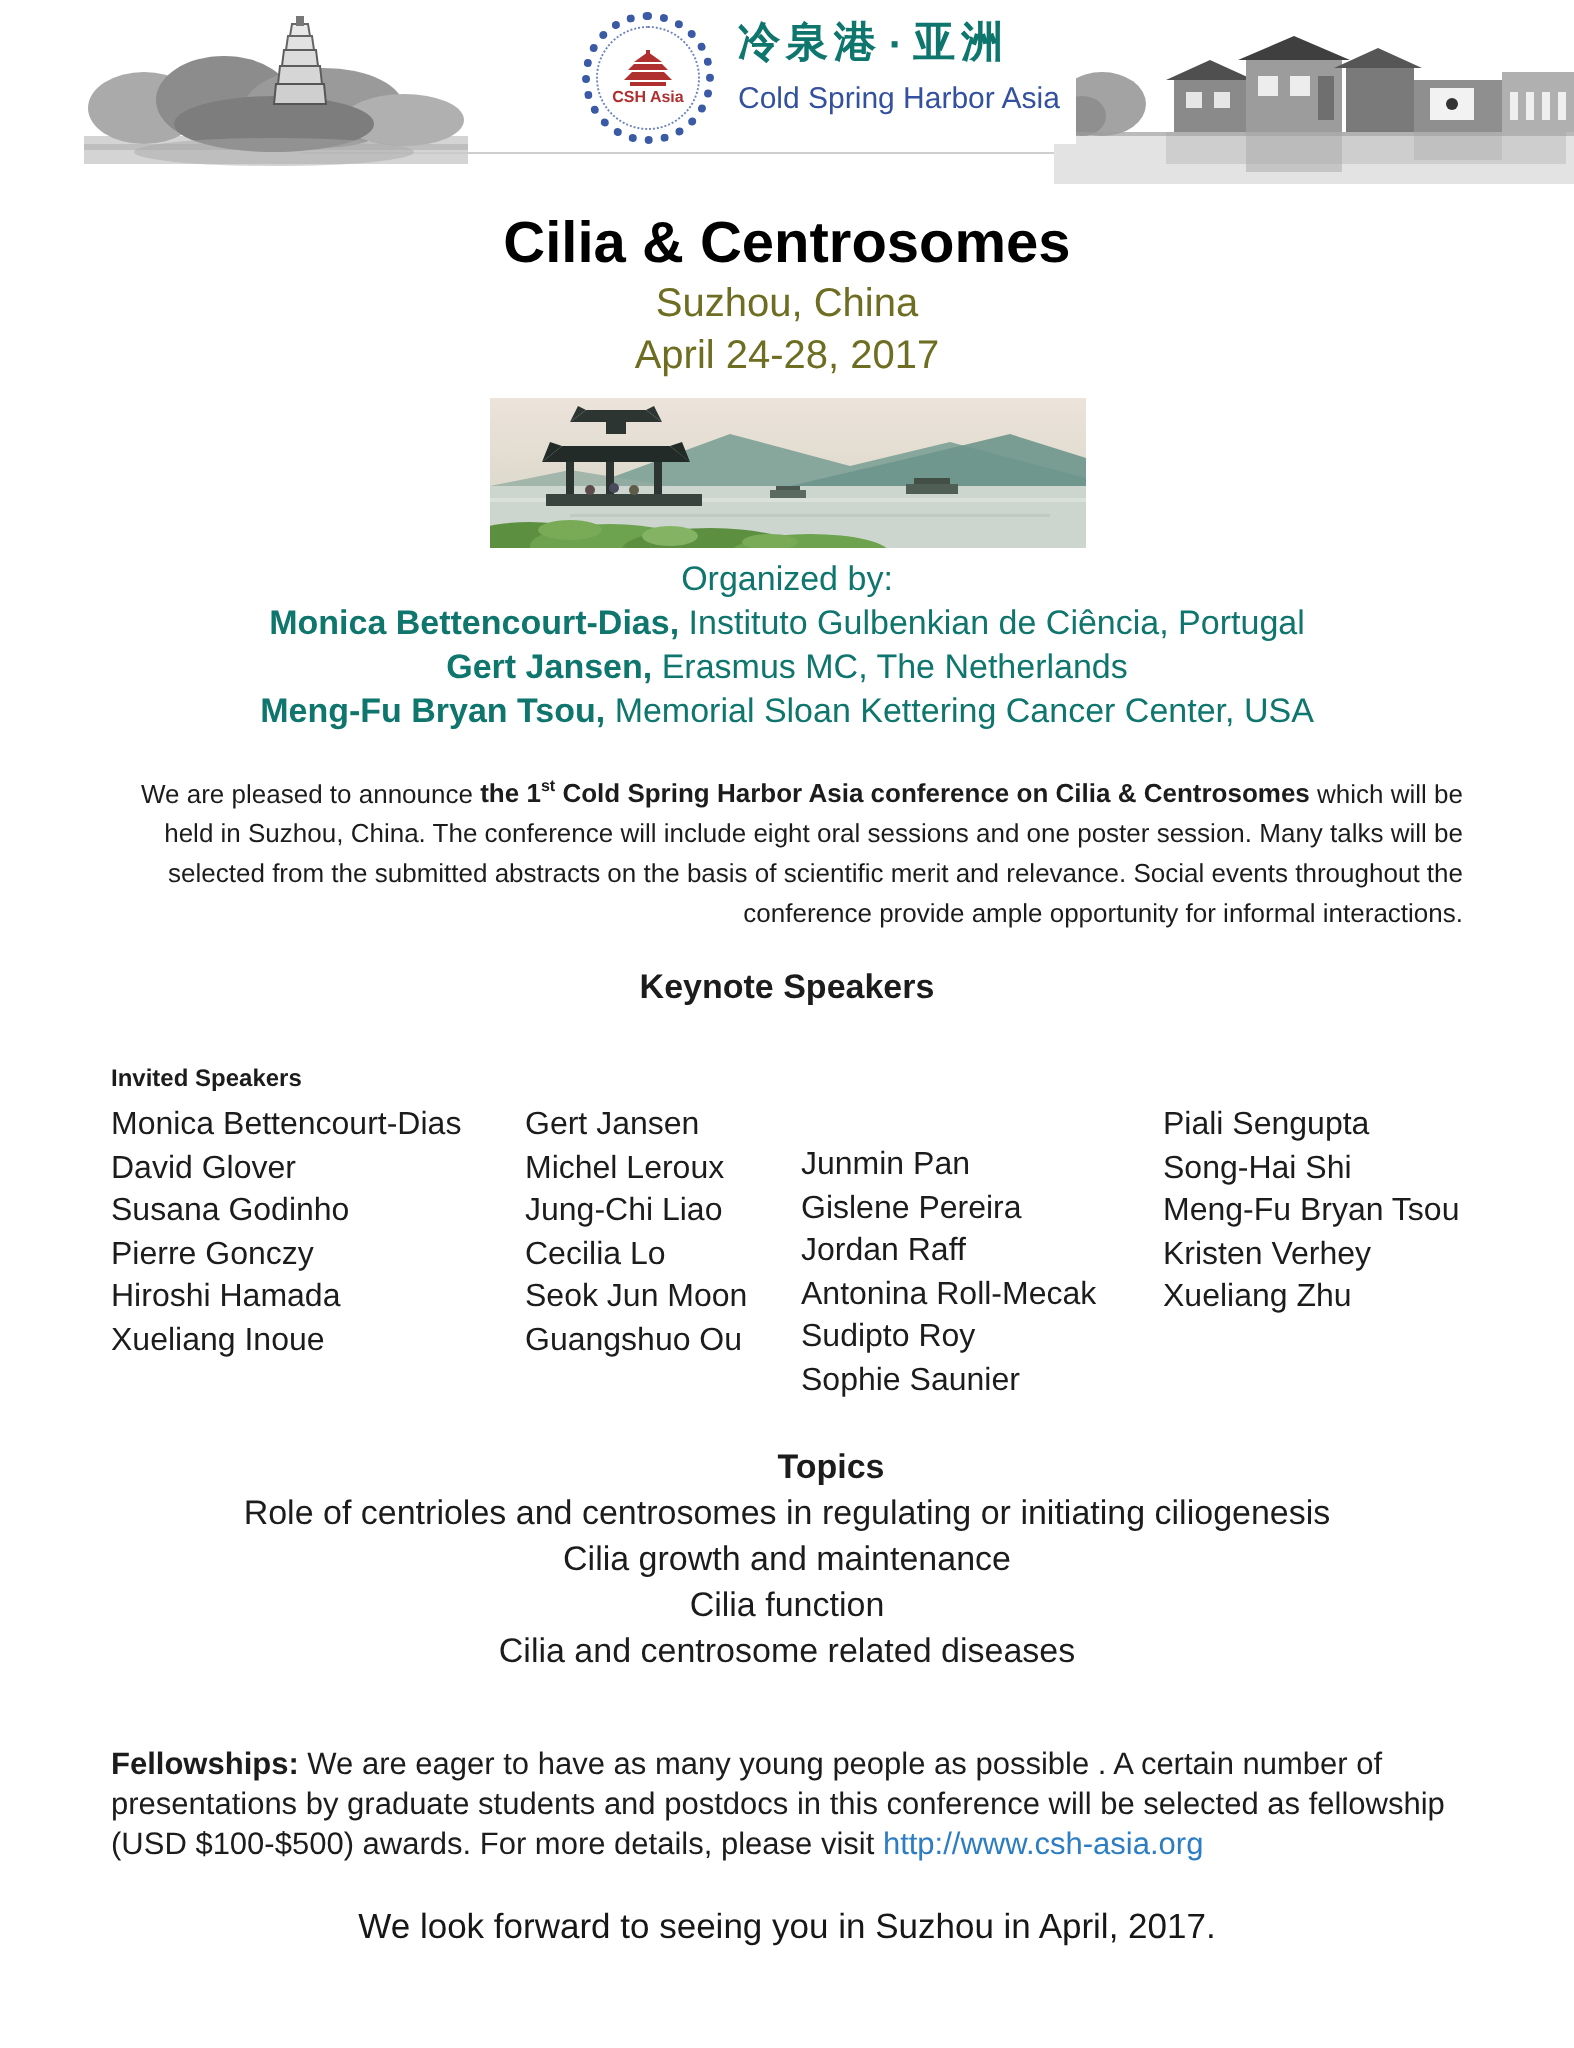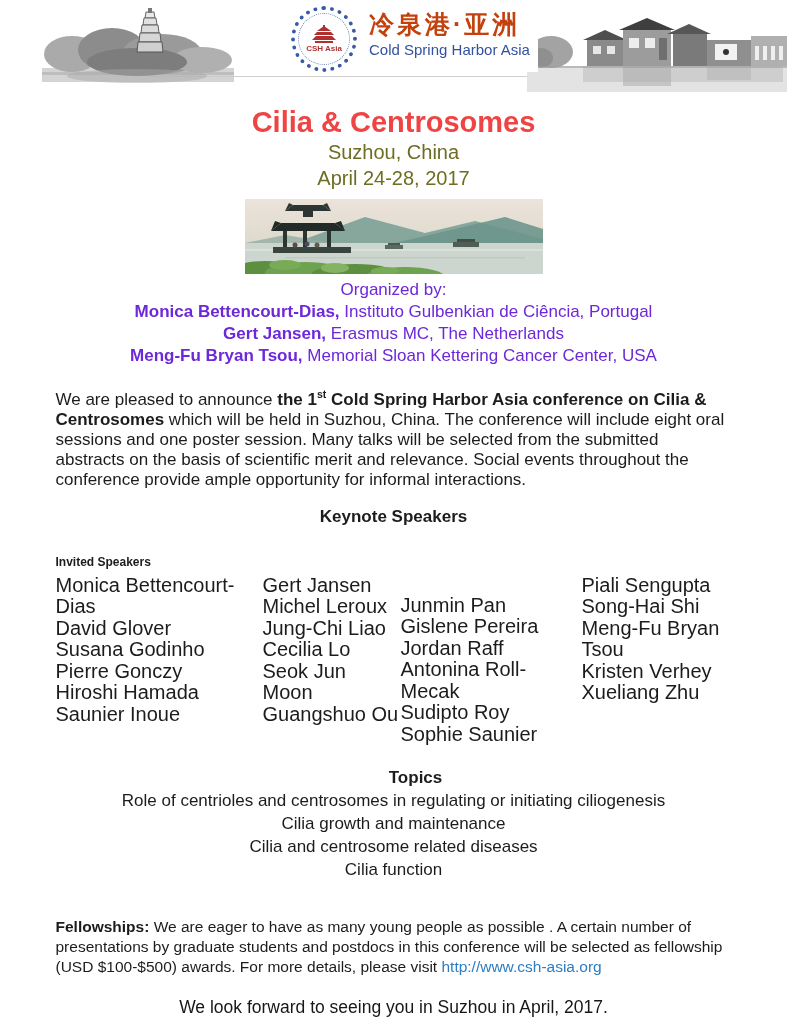--- a/index.html
+++ b/index.html
@@ -13,41 +13,41 @@
   .banner-right{position:absolute;right:0;top:0;}
   .waterline{position:absolute;left:150px;right:120px;top:76px;height:1px;background:#cfcfcf;}
   .logo-group{position:absolute;left:283px;top:6px;display:flex;align-items:flex-start;background:#fff;padding:0 8px;}
   .logo-ring{
     width:58px;height:58px;border-radius:50%;border:4px dotted #3a5aa6;
     display:flex;flex-direction:column;align-items:center;justify-content:center;position:relative;flex:0 0 auto;
   }
   .logo-ring-inner{position:absolute;inset:3px;border-radius:50%;border:1px dotted #6c84c0;}
   .logo-csh{font-size:8px;font-weight:bold;color:#b03030;margin-top:1px;letter-spacing:0;}
   .logo-text{margin-left:12px;padding-top:2px;}
-  .logo-cn{font-size:25px;font-weight:bold;color:#c2410c;letter-spacing:3px;line-height:32px;}
+  .logo-cn{font-size:21px;font-weight:bold;color:#0f766e;letter-spacing:3px;line-height:32px;font-family:Liberation Mono, monospace;}
   .logo-en{font-size:15px;color:#33519e;line-height:20px;}
   
-  .title{margin-top:13px;text-align:center;font-size:29px;font-weight:bold;color:#ef4444;line-height:34px;}
+  .title{margin-top:13px;text-align:center;font-size:29px;font-weight:bold;color:#000000;line-height:34px;}
   .subtitle{text-align:center;font-size:20px;color:#6e6e22;line-height:26px;}
   .hero-photo{display:block;margin:8px auto 0 auto;}
   
-  .organized{margin-top:5px;text-align:center;font-size:17px;color:#6d28d9;line-height:22px;}
+  .organized{margin-top:5px;text-align:center;font-size:17px;color:#0f766e;line-height:22px;}
   .org-name{font-weight:bold;}
   
-  .intro{margin:17px auto 0 auto;width:676px;font-size:17px;line-height:20px;text-align:left;color:#1c1c1c;}
+  .intro{margin:17px auto 0 auto;width:676px;font-size:13px;line-height:20px;text-align:right;color:#1c1c1c;}
   .intro b sup{font-size:0.62em;}
   
   .keynote{margin-top:16px;text-align:center;font-size:17px;line-height:21px;}
   .keynote .kh{font-weight:bold;}
   .kn-bold{font-weight:bold;}
   
   .invited{margin:24px auto 0 auto;width:676px;}
   .invited-heading{font-size:12px;font-weight:bold;line-height:22px;}
   .speaker-grid{display:flex;margin-top:2px;}
-  .sp-col{font-size:20px;line-height:21.5px;}
+  .sp-col{font-size:16px;line-height:21.5px;}
   .sp-col.c1{width:207px;}
   .sp-col.c2{width:138px;}
   .sp-col.c3{width:181px;margin-top:20px;}
   .sp-col.c4{flex:1;}
   
   .topics{margin-top:21px;text-align:center;}
   .topics-heading{font-size:17px;font-weight:bold;line-height:23px;margin-left:44px;}
   .topic-item{font-size:17px;line-height:23px;}
   
   .fellowships{margin:36px auto 0 auto;width:676px;font-size:15.5px;line-height:20px;}
@@ -198,21 +198,21 @@
 
   <div class="invited">
     <div class="invited-heading">Invited Speakers</div>
     <div class="speaker-grid">
       <div class="sp-col c1">
         <div>Monica Bettencourt-Dias</div>
         <div>David Glover</div>
         <div>Susana Godinho</div>
         <div>Pierre Gonczy</div>
         <div>Hiroshi Hamada</div>
-        <div>Saunier Inoue</div>
+        <div>Xueliang Inoue</div>
       </div>
       <div class="sp-col c2">
         <div>Gert Jansen</div>
         <div>Michel Leroux</div>
         <div>Jung-Chi Liao</div>
         <div>Cecilia Lo</div>
         <div>Seok Jun Moon</div>
         <div>Guangshuo Ou</div>
       </div>
       <div class="sp-col c3">
@@ -230,21 +230,21 @@
         <div>Kristen Verhey</div>
         <div>Xueliang Zhu</div>
       </div>
     </div>
   </div>
 
   <div class="topics">
     <div class="topics-heading">Topics</div>
     <div class="topic-item">Role of centrioles and centrosomes in regulating or initiating ciliogenesis</div>
     <div class="topic-item">Cilia growth and maintenance</div>
+    <div class="topic-item">Cilia function</div>
     <div class="topic-item">Cilia and centrosome related diseases</div>
-    <div class="topic-item">Cilia function</div>
   </div>
 
   <div class="fellowships"><span class="fl-label">Fellowships:</span><span> We are eager to have as many young people as possible . A certain number of presentations by graduate students and postdocs in this conference will be selected as fellowship (USD $100-$500) awards. For more details, please visit </span><a class="fl-link" href="#">http://www.csh-asia.org</a></div>
 
   <div class="closing">We look forward to seeing you in Suzhou in April, 2017.</div>
 
 </div>
 
 </body></html>

